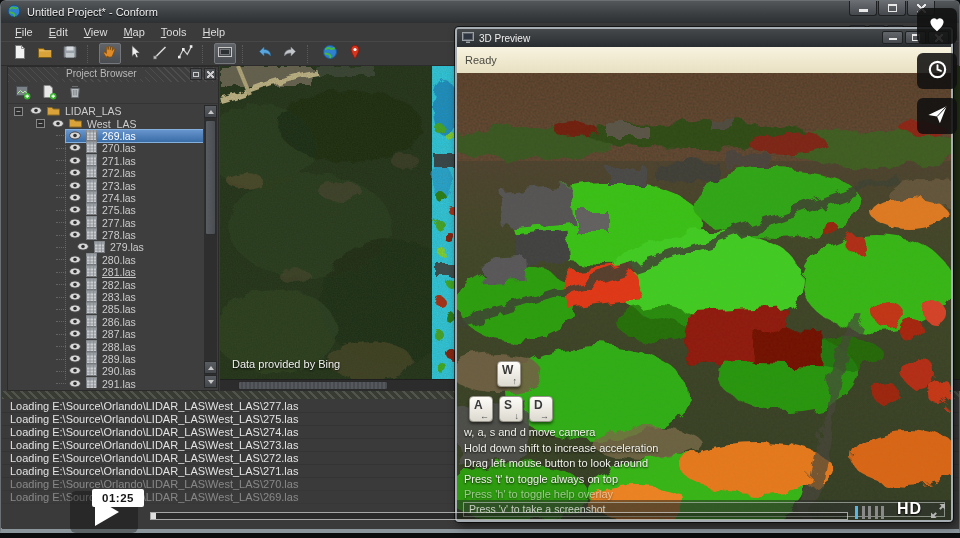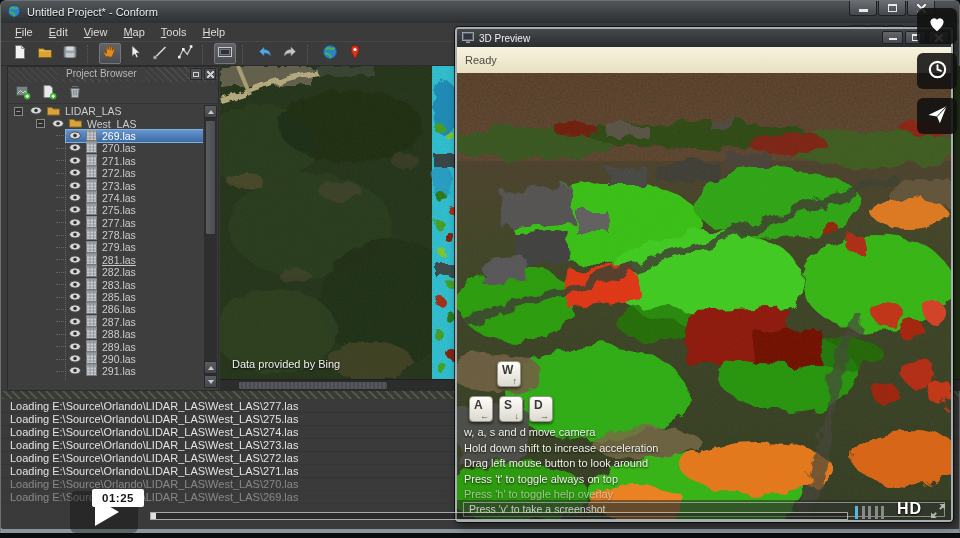--- a/index.html
+++ b/index.html
@@ -471,33 +471,48 @@
                   <circle cx="6" cy="4.5" r="1.8" fill="#333"></circle>
                 </svg></span>
               <span><svg width="11" height="12" viewBox="0 0 11 12">
                   <rect x=".5" y=".5" width="10" height="11" fill="#c9cdd1" stroke="#75797d"></rect>
                   <rect x=".5" y=".5" width="10" height="3" fill="#9aa0a6"></rect>
                   <path d="M4 .5v11M7.5 .5v11M.5 6h10M.5 9h10" stroke="#84888c" stroke-width=".7"></path>
                 </svg></span>
               <span>278.las</span>
             </span>
           </div>
-          <div class="tree-row file" style="padding-left: 46px;">
+          <div class="tree-row file" style="padding-left: 46px; gap: 8px;">
             <span class="stub"></span>
             <span class="rc">
               <span><svg width="12" height="9" viewBox="0 0 12 9">
                   <ellipse cx="6" cy="4.5" rx="5.4" ry="3.6" fill="#d8d8d8" stroke="#4a4a4a"></ellipse>
                   <circle cx="6" cy="4.5" r="1.8" fill="#333"></circle>
                 </svg></span>
               <span><svg width="11" height="12" viewBox="0 0 11 12">
                   <rect x=".5" y=".5" width="10" height="11" fill="#c9cdd1" stroke="#75797d"></rect>
                   <rect x=".5" y=".5" width="10" height="3" fill="#9aa0a6"></rect>
                   <path d="M4 .5v11M7.5 .5v11M.5 6h10M.5 9h10" stroke="#84888c" stroke-width=".7"></path>
                 </svg></span>
               <span>279.las</span>
+            </span>
+          </div>
+          <div class="tree-row file" style="padding-left: 46px;">
+            <span class="stub"></span>
+            <span class="rc">
+              <span><svg width="12" height="9" viewBox="0 0 12 9">
+                  <ellipse cx="6" cy="4.5" rx="5.4" ry="3.6" fill="#d8d8d8" stroke="#4a4a4a"></ellipse>
+                  <circle cx="6" cy="4.5" r="1.8" fill="#333"></circle>
+                </svg></span>
+              <span><svg width="11" height="12" viewBox="0 0 11 12">
+                  <rect x=".5" y=".5" width="10" height="11" fill="#c9cdd1" stroke="#75797d"></rect>
+                  <rect x=".5" y=".5" width="10" height="3" fill="#9aa0a6"></rect>
+                  <path d="M4 .5v11M7.5 .5v11M.5 6h10M.5 9h10" stroke="#84888c" stroke-width=".7"></path>
+                </svg></span>
+              <span>280.las</span>
             </span>
           </div>
           <div class="tree-row file" style="padding-left: 46px; text-decoration: underline;">
             <span class="stub"></span>
             <span class="rc">
               <span><svg width="12" height="9" viewBox="0 0 12 9">
                   <ellipse cx="6" cy="4.5" rx="5.4" ry="3.6" fill="#d8d8d8" stroke="#4a4a4a"></ellipse>
                   <circle cx="6" cy="4.5" r="1.8" fill="#333"></circle>
                 </svg></span>
               <span><svg width="11" height="12" viewBox="0 0 11 12">

